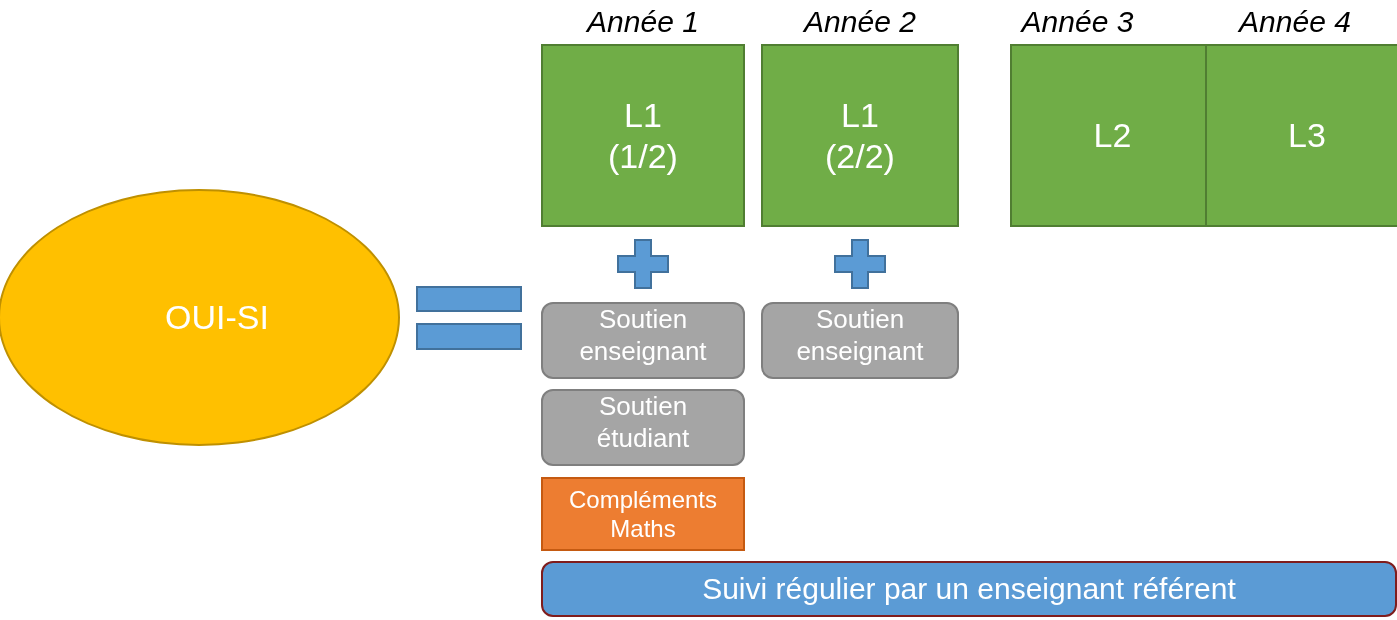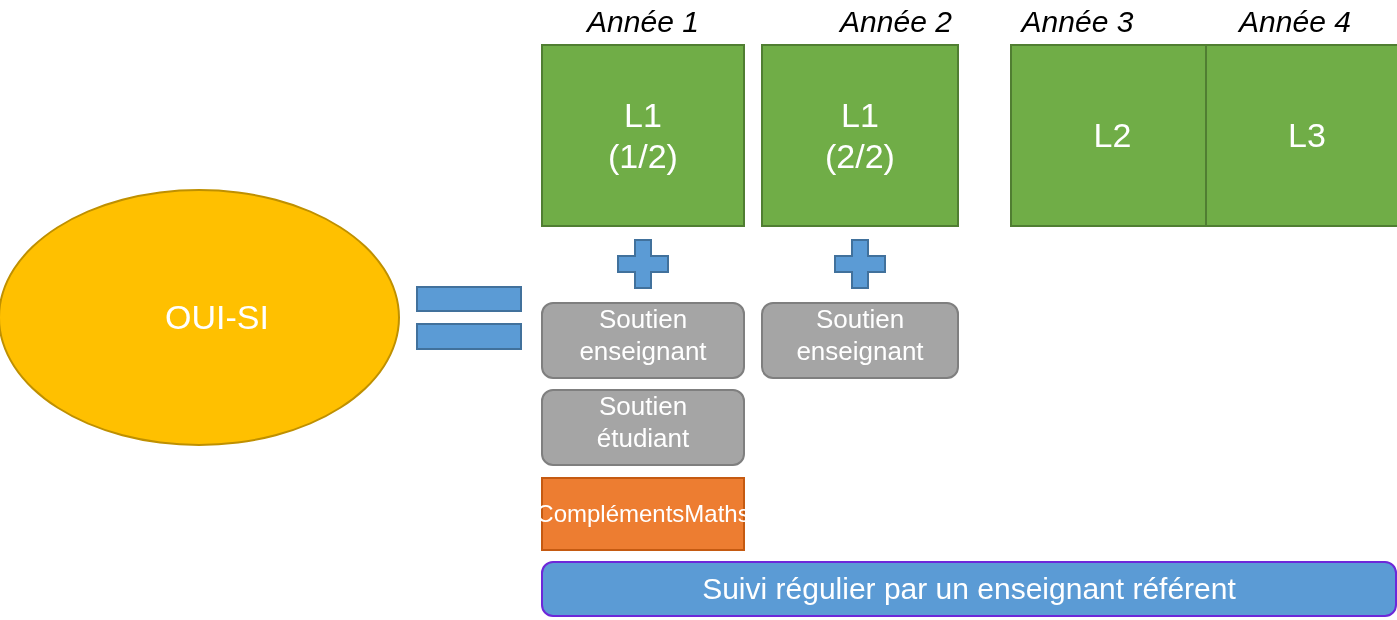--- a/index.html
+++ b/index.html
@@ -94,48 +94,48 @@
   
   .orange-box {
     background: #ED7D31;
     border: 2px solid #C55A11;
     box-sizing: border-box;
     color: #ffffff;
     font-size: 24px;
     line-height: 1.22;
     text-align: center;
     display: flex;
-    flex-direction: row;
+    flex-direction: column;
     align-items: center;
     justify-content: center;
   }
   .orange-box span { display: block; }
 
   
   .blue-bar {
     background: #5B9BD5;
-    border: 2px solid #6d28d9;
+    border: 2px solid #7f1d1d;
     border-radius: 12px;
     box-sizing: border-box;
     color: #ffffff;
     font-size: 30px;
     display: flex;
     align-items: center;
     justify-content: center;
     white-space: nowrap;
   }
 </style>
 </head>
 <body>
 
 <div id="canvas">
 
   <div class="abs year-header" style="left:541px; top:2px; width:204px;">Année 1</div>
 
-  <div class="abs year-header" style="left:797px; top:2px; width:198px;">Année 2</div>
+  <div class="abs year-header" style="left:761px; top:2px; width:198px;">Année 2</div>
 
   <div class="abs year-header" style="left:975px; top:2px; width:205px;">Année 3</div>
 
   <div class="abs year-header" style="left:1193px; top:2px; width:204px;font-style:italic;">Année 4</div>
 
   <div class="abs green-box" style="left:541px; top:44px; width:204px; height:183px;">
     <span class="l1">L1</span>
     <span class="frac">(1/2)</span>
   </div>
 

